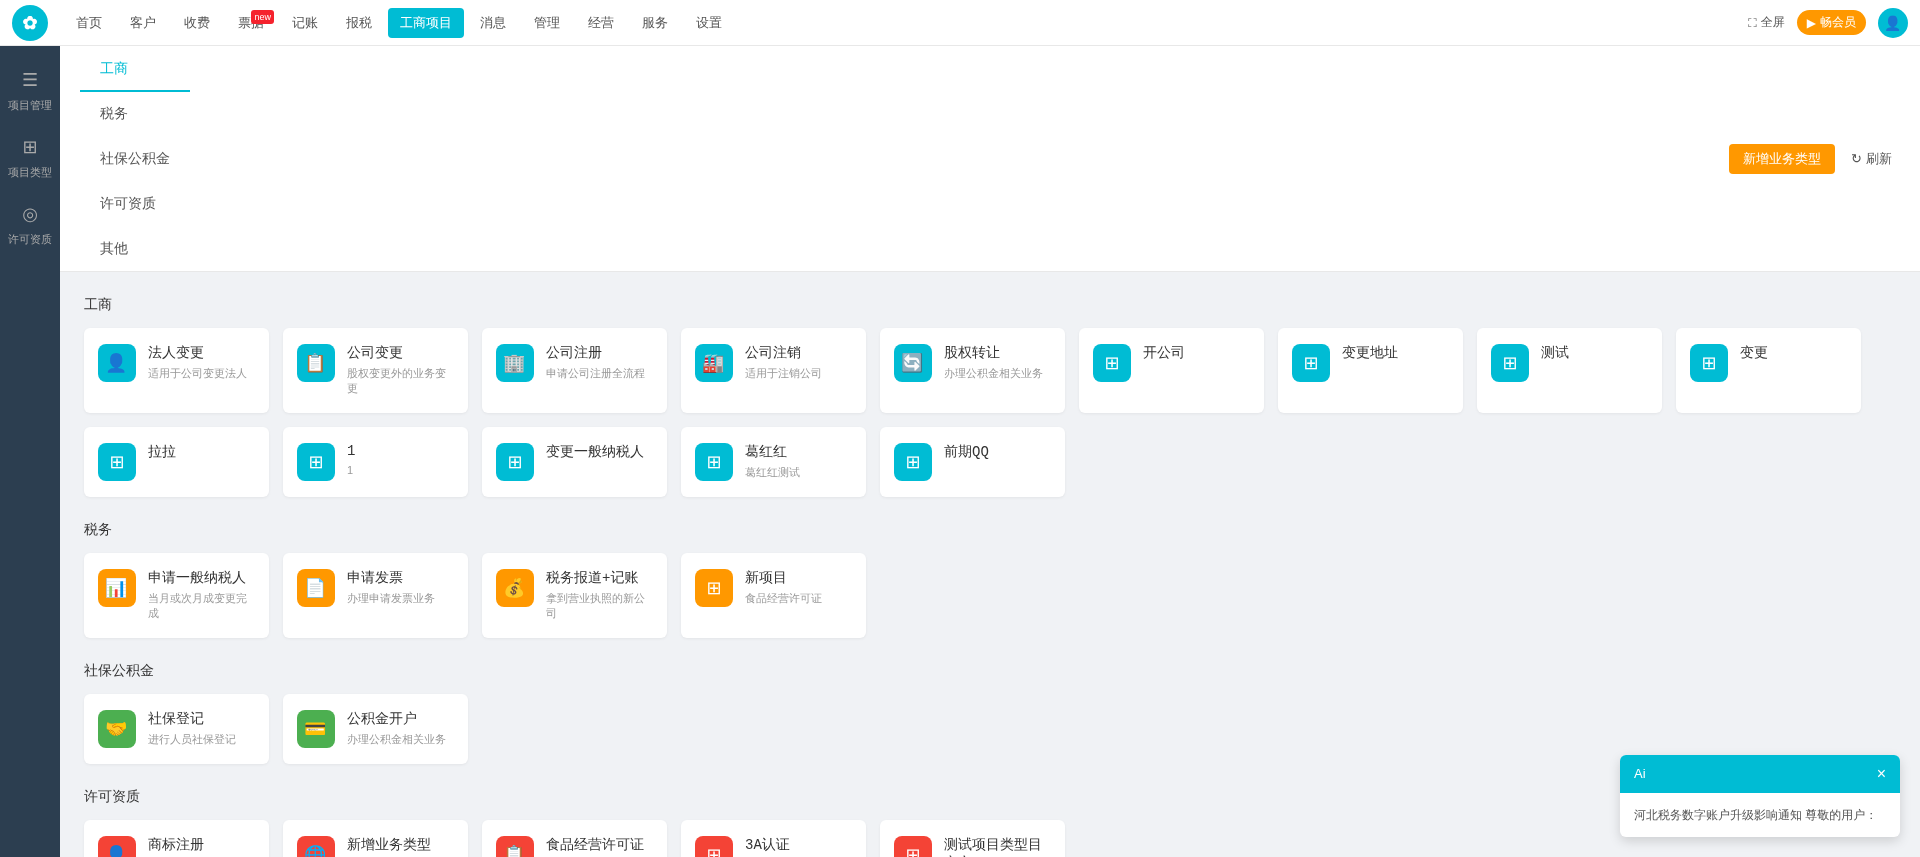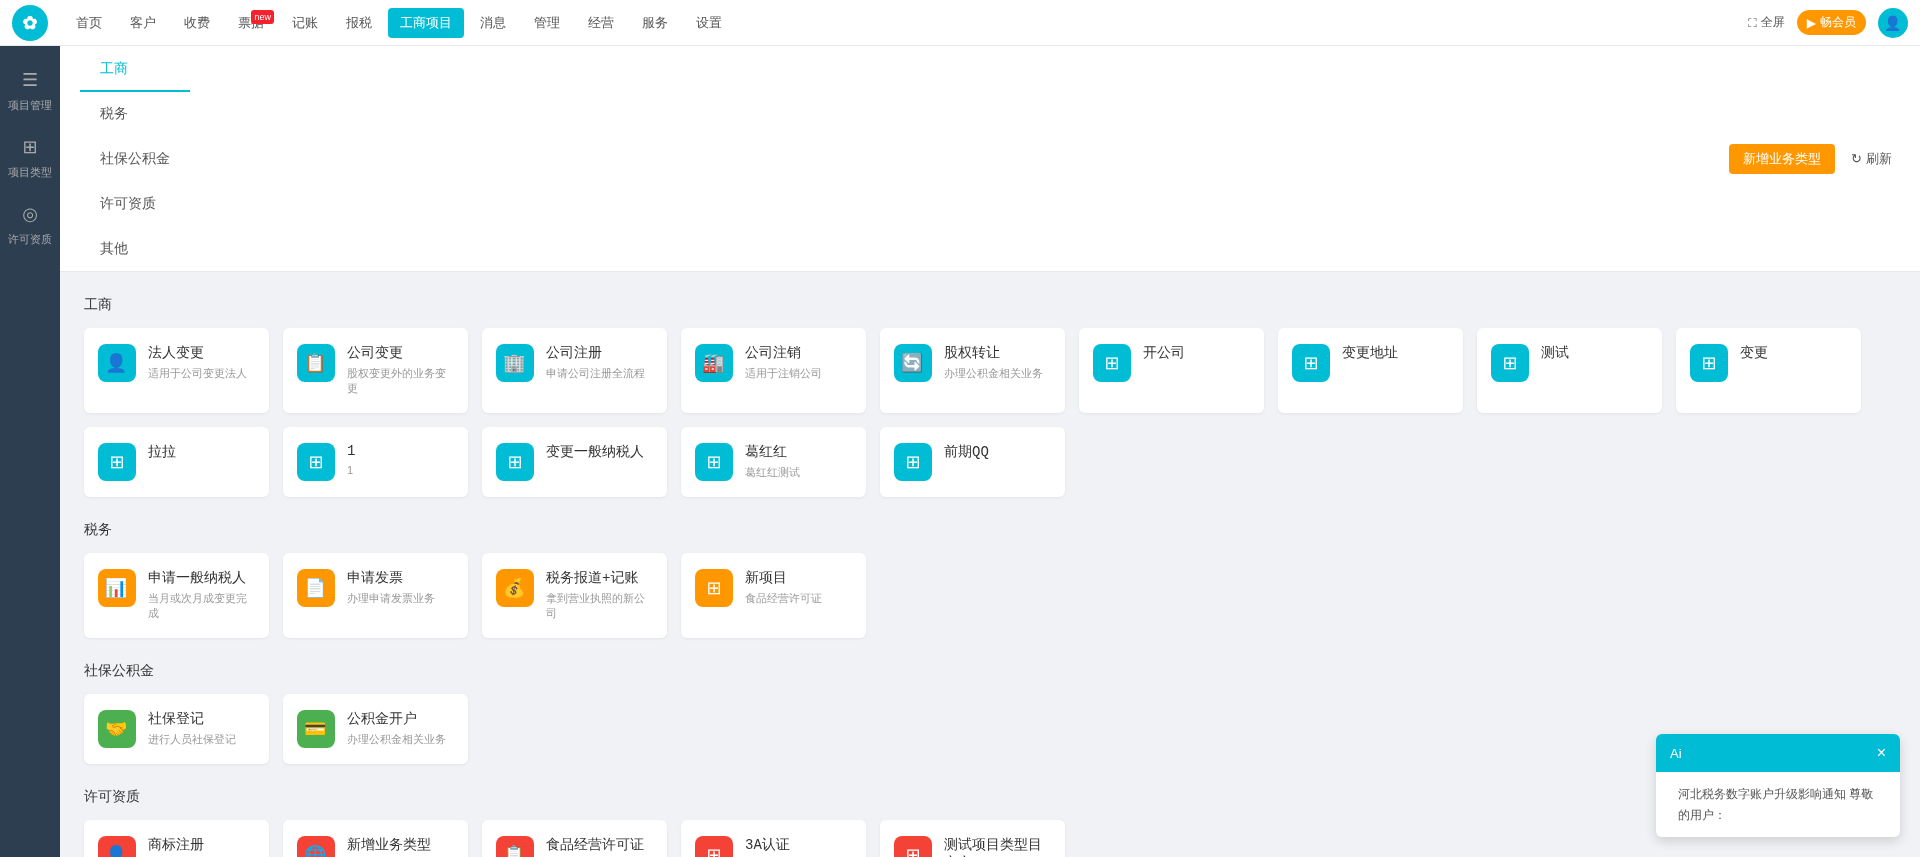--- a/index.html
+++ b/index.html
@@ -173,35 +173,35 @@
     
     .bg-teal { background: #00bcd4; }
     .bg-green { background: #4caf50; }
     .bg-orange { background: #ff9800; }
     .bg-red { background: #f44336; }
 
     
     .notification-popup {
       position: fixed;
       bottom: 20px; right: 20px;
-      width: 244px;
+      width: 280px;
       background: #fff;
       border-radius: 6px;
       box-shadow: 0 4px 12px rgba(0,0,0,0.15);
       overflow: hidden;
       z-index: 200;
     }
     .notification-popup .notif-header {
       background: #00bcd4;
       padding: 10px 14px;
       color: #fff; font-size: 13px;
       display: flex; justify-content: space-between; align-items: center;
     }
     .notification-popup .notif-body {
-      padding: 12px 22px;
+      padding: 12px 14px;
       font-size: 12px; color: #555; line-height: 1.7;
     }
     .notification-popup .notif-close {
       cursor: pointer; font-size: 16px; color: #fff;
     }
   </style>
 </head>
 <body>
 
 <nav class="top-nav">

